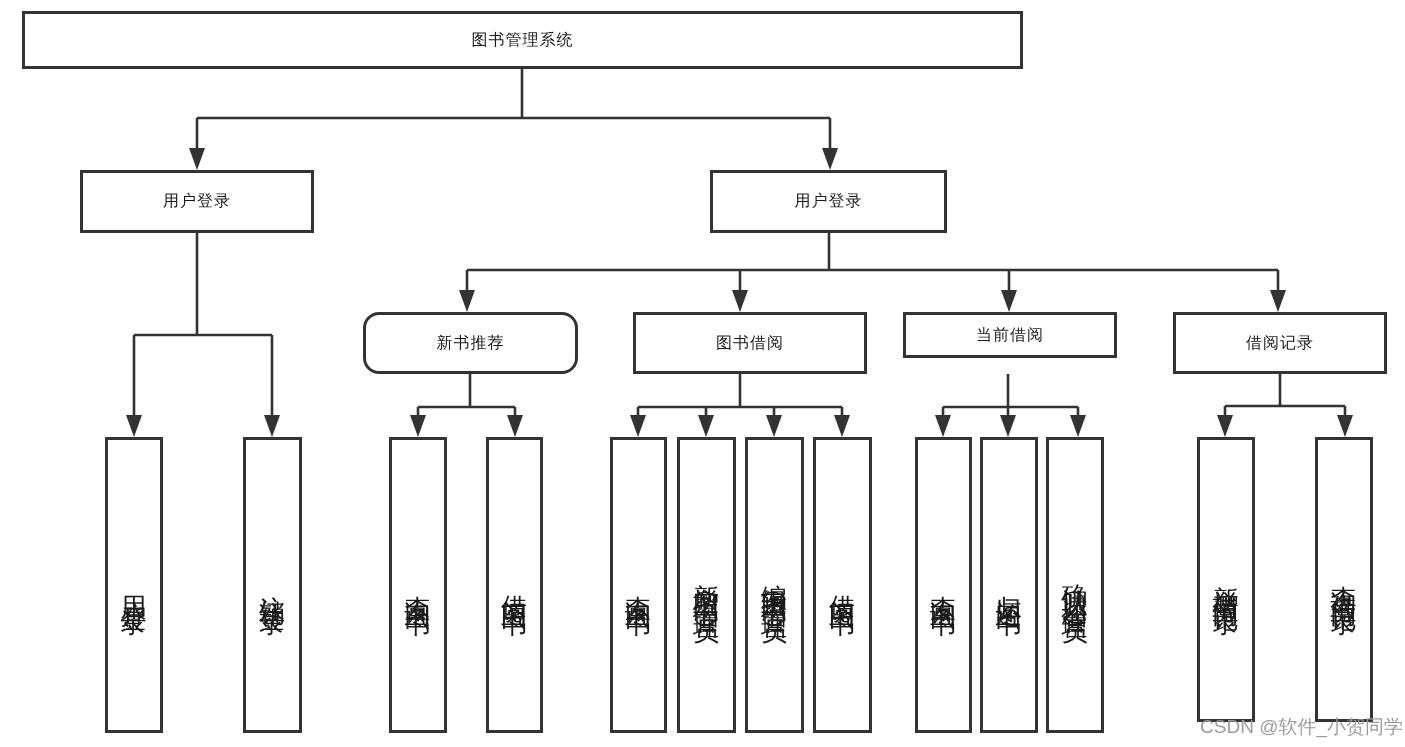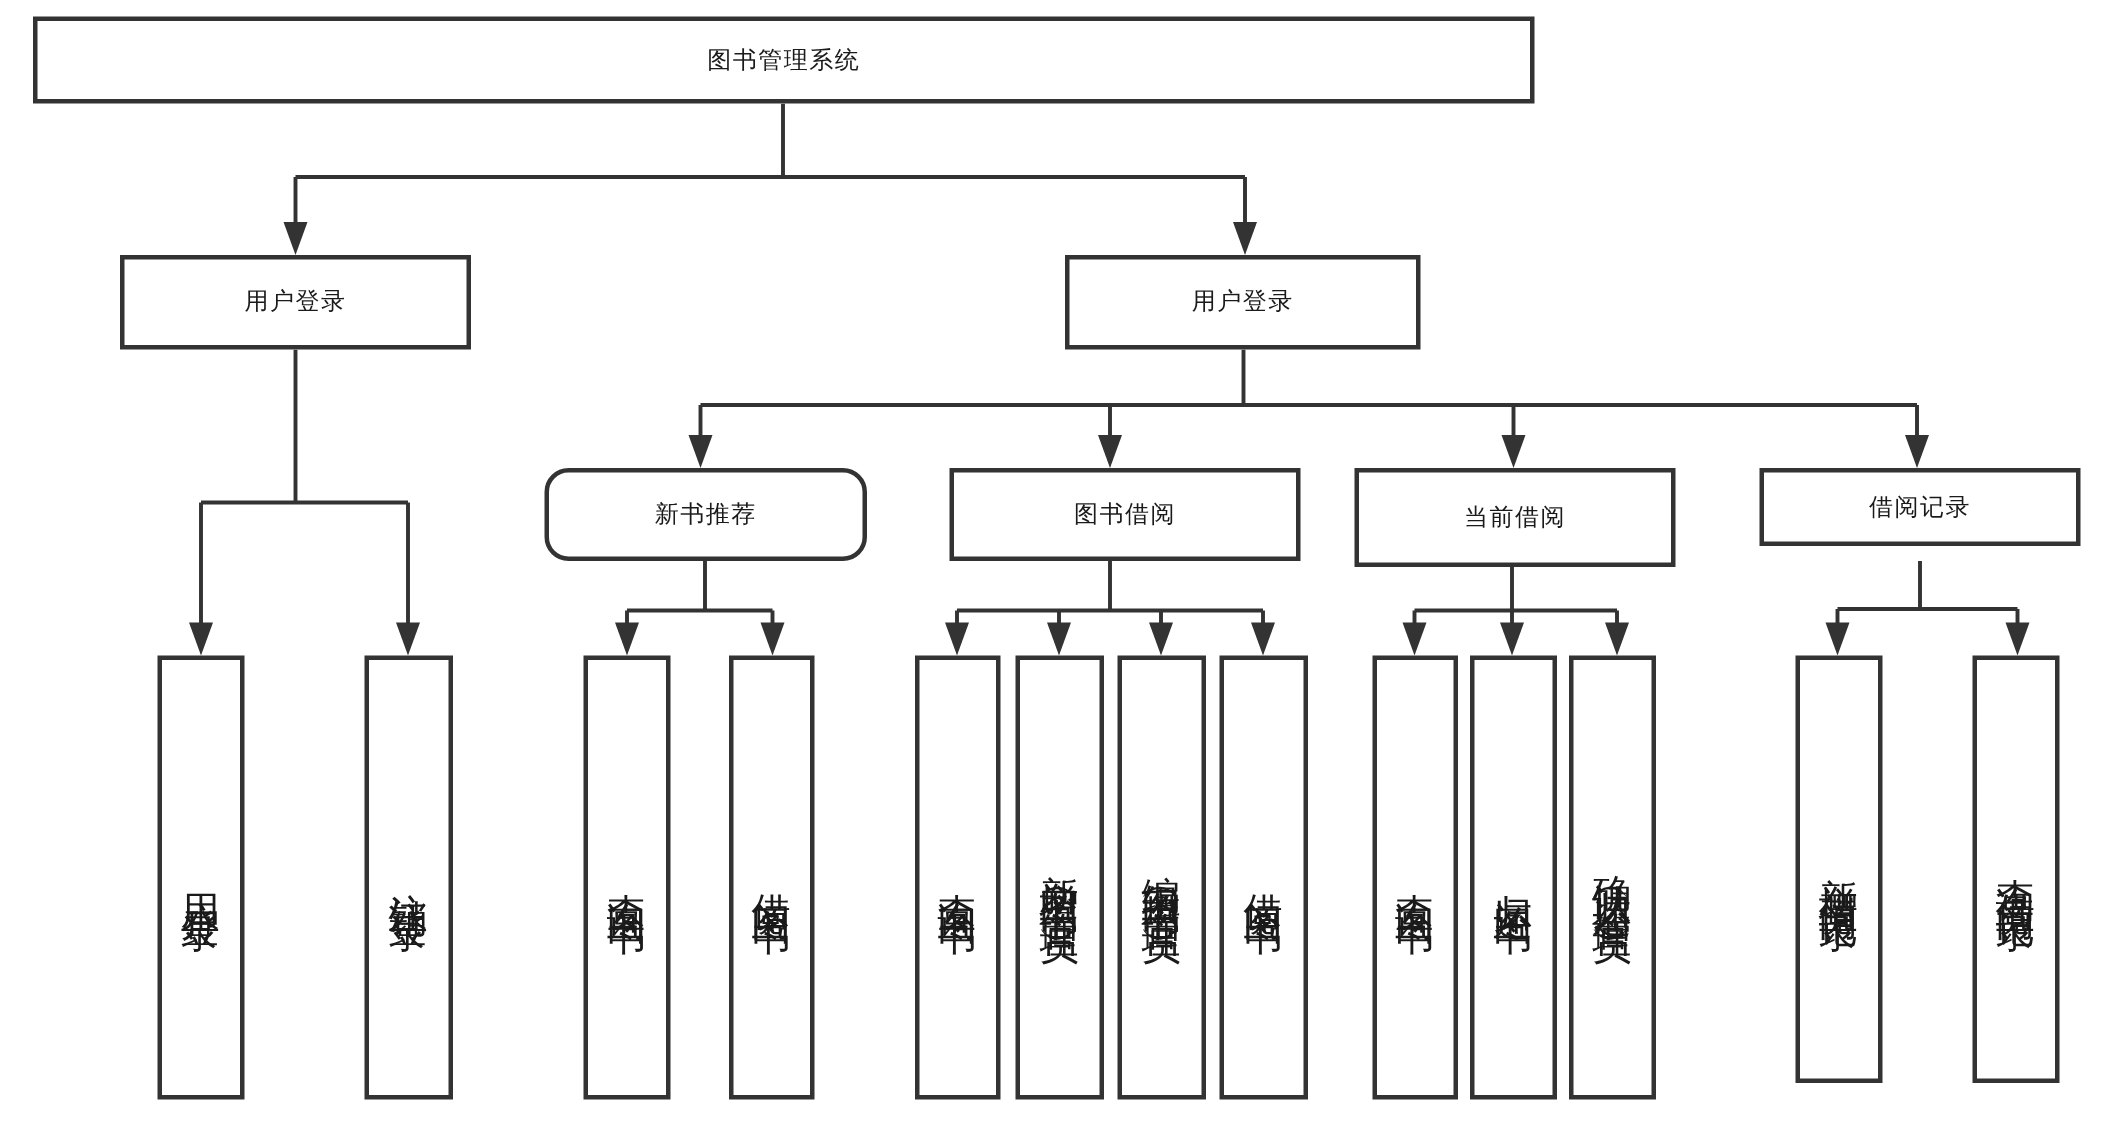--- a/index.html
+++ b/index.html
@@ -121,35 +121,36 @@
     </g>
   </svg>
 
   <div class="hbox" style="left:22px; top:11px; width:1001px; height:58px;">图书管理系统</div>
 
   <div class="hbox" style="left:80px; top:170px; width:234px; height:63px;">用户登录</div>
   <div class="hbox" style="left:710px; top:170px; width:237px; height:63px;">用户登录</div>
 
   <div class="hbox" style="left:363px; top:312px; width:215px; height:62px;border-radius:16px;">新书推荐</div>
   <div class="hbox" style="left:633px; top:312px; width:234px; height:62px;">图书借阅</div>
-  <div class="hbox" style="left:903px; top:312px; width:214px; height:66px;">当前借阅</div>
-  <div class="hbox" style="left:1173px; top:312px; width:214px; height:52px;">借阅记录</div>
+  <div class="hbox" style="left:903px; top:312px; width:214px; height:46px;">当前借阅</div>
+  <div class="hbox" style="left:1173px; top:312px; width:214px; height:62px;">借阅记录</div>
 
   <div class="vbox" style="left:105px; top:437px; width:58px; height:296px;">用户登录</div>
   <div class="vbox" style="left:243px; top:437px; width:59px; height:296px;">注销登录</div>
 
   <div class="vbox" style="left:389px; top:437px; width:58px; height:296px;">查询图书</div>
   <div class="vbox" style="left:486px; top:437px; width:57px; height:296px;">借阅图书</div>
 
   <div class="vbox" style="left:610px; top:437px; width:57px; height:296px;">查询图书</div>
   <div class="vbox" style="left:677px; top:437px; width:59px; height:296px;">新增图书（管理员）</div>
   <div class="vbox" style="left:745px; top:437px; width:59px; height:296px;">编辑图书（管理员）</div>
   <div class="vbox" style="left:813px; top:437px; width:59px; height:296px;">借阅图书</div>
 
   <div class="vbox" style="left:915px; top:437px; width:57px; height:296px;">查询图书</div>
   <div class="vbox" style="left:980px; top:437px; width:58px; height:296px;">归还图书</div>
   <div class="vbox" style="left:1046px; top:437px; width:58px; height:296px;">确认归还（管理员）</div>
 
   <div class="vbox" style="left:1197px; top:437px; width:58px; height:285px;">新增借阅记录</div>
   <div class="vbox" style="left:1315px; top:437px; width:58px; height:285px;">查询借阅记录</div>
 
+  <div class="watermark">CSDN @软件_小贺同学</div>
 
 </div>
 
 </body></html>

